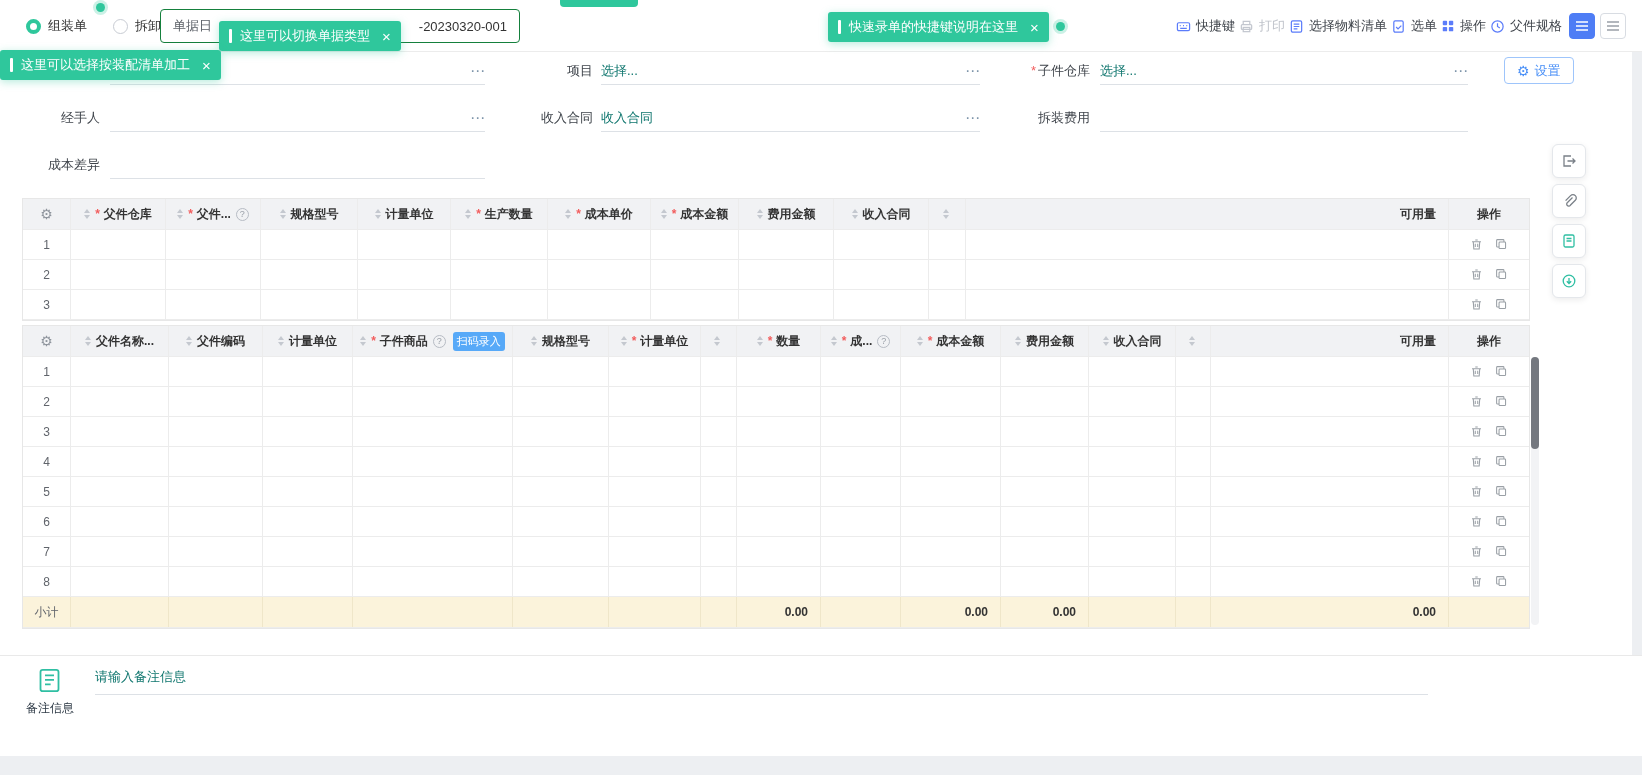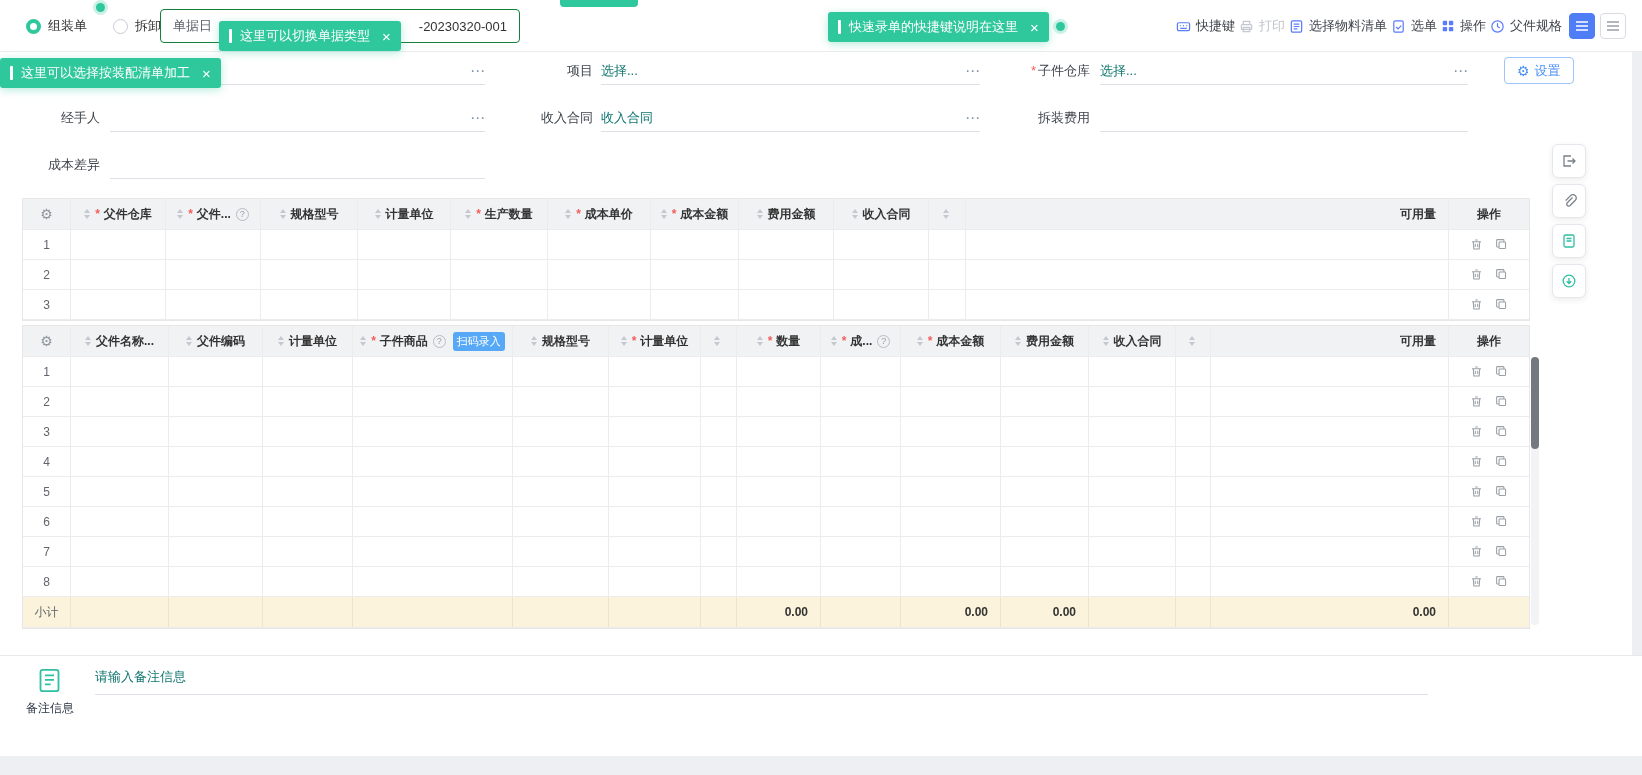--- a/index.html
+++ b/index.html
@@ -167,21 +167,21 @@
   <div class="tip" style="left:219px;top:21px">
     <span class="bar"></span>
     <span>这里可以切换单据类型</span>
     <span class="x">×</span>
   </div>
   <div class="tip" style="left:828px;top:12px">
     <span class="bar"></span>
     <span>快速录单的快捷键说明在这里</span>
     <span class="x">×</span>
   </div>
-  <div class="tip" style="left:0;top:58px">
+  <div class="tip" style="left:0;top:50px">
     <span class="bar"></span>
     <span>这里可以选择按装配清单加工</span>
     <span class="x">×</span>
   </div>
 
   <div class="fline" style="left:110px;top:57px;width:375px">
     <span class="ell">⋯</span>
   </div>
 
   <div class="flabel" style="left:533px;top:57px;width:60px"><span>项目</span></div>

